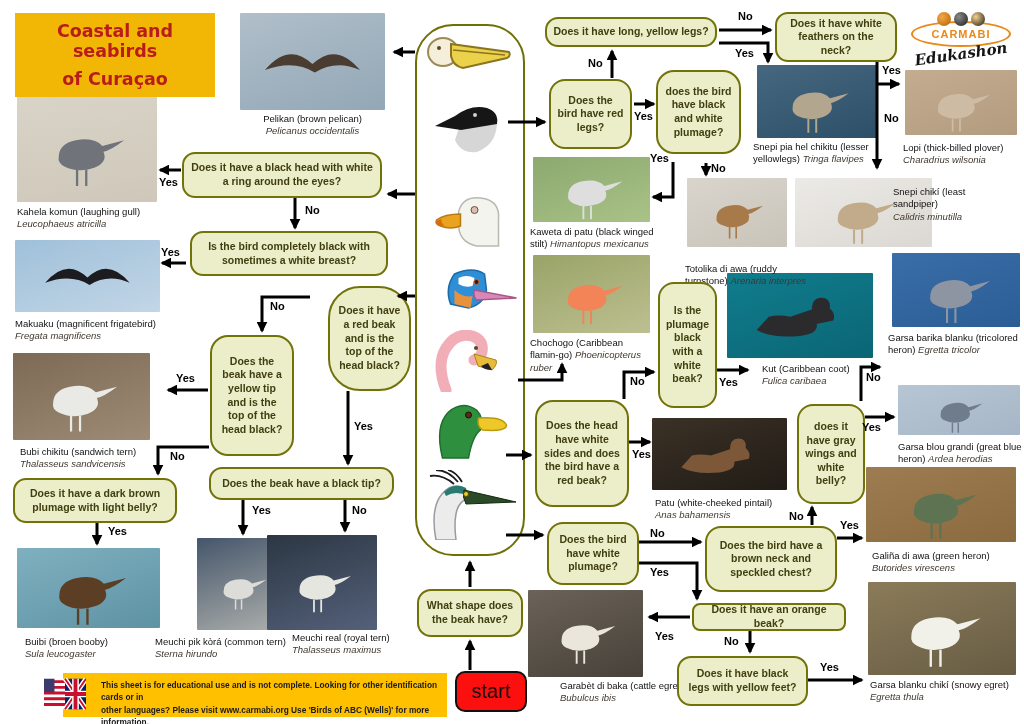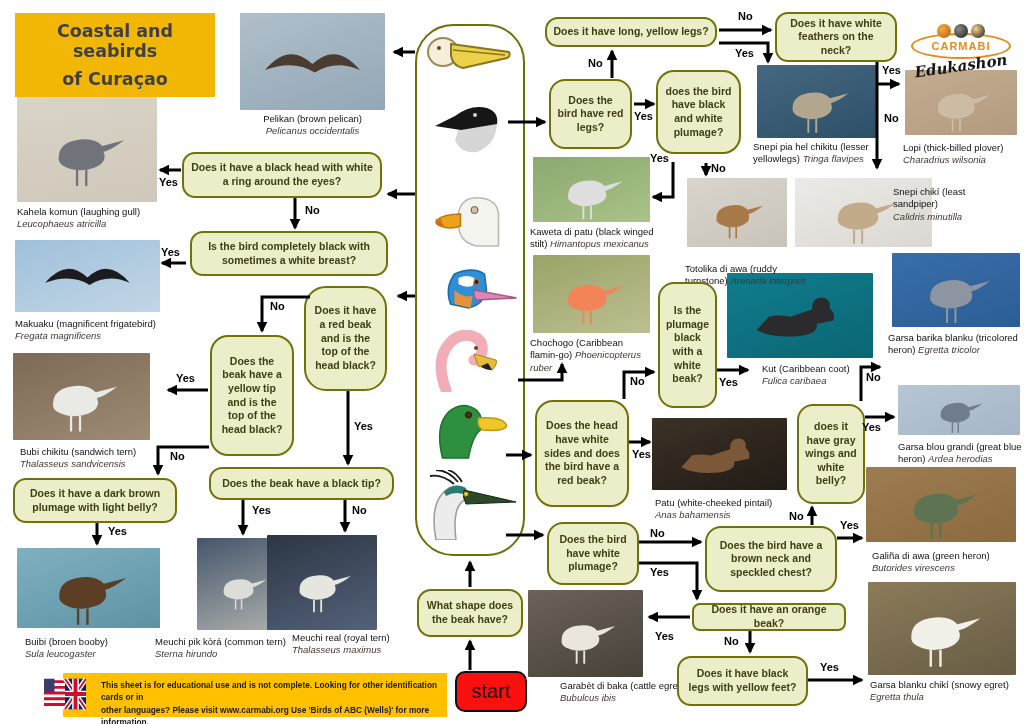--- a/index.html
+++ b/index.html
@@ -1,19 +1,19 @@
 <!DOCTYPE html>
 <html><head>
 <meta charset="utf-8">
 <style>
   html,body{margin:0;padding:0;background:#fff}
   .canvas{position:relative;width:1024px;height:724px;background:#fff;overflow:hidden;
           font-family:"Liberation Sans",sans-serif}
   .title{position:absolute;left:15px;top:13px;width:200px;height:84px;background:#f2b705;
-         color:#404040;font-weight:700;font-size:17.5px;text-align:center;display:flex;
+         color:#b91c1c;font-weight:700;font-size:17.5px;text-align:center;display:flex;
          flex-direction:column;justify-content:space-evenly;z-index:2;font-family:"DejaVu Sans",sans-serif}
   .q{position:absolute;background:#ecedc9;border:2px solid #72720a;border-radius:13px;
      color:#3f3f10;font-weight:700;font-size:10.5px;line-height:1.3;display:flex;
      align-items:center;justify-content:center;text-align:center;padding:3px 6px;
      box-sizing:border-box;z-index:4}
   .photo{position:absolute;z-index:1;display:flex;align-items:flex-end;justify-content:center;overflow:hidden;border-radius:1px}
   .photo svg{width:82%;height:88%}
   .cap{position:absolute;font-size:9.5px;line-height:1.3;color:#111;z-index:2}
   .cap .b{font-weight:400}
   .cap .i{font-style:italic;color:#40382e}
@@ -21,21 +21,21 @@
   .arrows{position:absolute;left:0;top:0;z-index:5;pointer-events:none}
   .col{position:absolute;left:415px;top:24px;width:110px;height:532px;border:2.5px solid #6f6f08;
        border-radius:38px;background:#fff;z-index:3;box-sizing:border-box}
   .head{position:absolute;z-index:4}
   .start{position:absolute;width:68px;height:37px;background:#fb0f0f;border:2px solid #101010;
          border-radius:10px;color:#101010;font-size:20px;display:flex;align-items:center;
          justify-content:center;z-index:4;cursor:pointer}
   .footer{position:absolute;background:#ffc000;padding:6px 4px 0 38px;box-sizing:border-box;
           font-size:8.3px;line-height:1.5;font-weight:600;color:#1a1a1a;z-index:2}
   .flag{position:absolute;z-index:3}
-  .logo{position:absolute;left:902px;top:24px;width:118px;height:64px;z-index:2}
+  .logo{position:absolute;left:902px;top:12px;width:118px;height:64px;z-index:2}
   .logo-dots{display:flex;justify-content:center;gap:3px}
   .logo-dot{width:14px;height:14px;border-radius:50%;display:inline-block}
   .logo-ellipse{border:2px solid #e8891a;border-radius:50%;width:96px;height:22px;margin:-5px auto 0;
                 display:flex;align-items:center;justify-content:center;color:#e8891a;
                 font-weight:700;font-size:11px;letter-spacing:1px;background:#fff}
   .logo-script{font-family:"DejaVu Serif",serif;font-style:italic;font-weight:700;font-size:15px;
                transform:rotate(-8deg);text-align:center;margin-top:-2px;color:#141414}
 </style>
 </head>
 <body>
@@ -292,21 +292,21 @@
     <div class="b">Garsa blanku chikí (snowy egret)</div>
       <div class="i">Egretta thula</div>
     </div>
 
   <div class="q" style="left:545px;top:17px;width:172px;height:30px">Does it have long, yellow legs?</div>
   <div class="q" style="left:549px;top:79px;width:83px;height:70px;border-radius:16px">Does the bird have red legs?</div>
   <div class="q" style="left:775px;top:12px;width:122px;height:50px">Does it have white feathers on the neck?</div>
   <div class="q" style="left:656px;top:70px;width:85px;height:84px;border-radius:18px">does the bird have black and white plumage?</div>
   <div class="q" style="left:182px;top:152px;width:200px;height:46px">Does it have a black head with white a ring around the eyes?</div>
   <div class="q" style="left:190px;top:231px;width:198px;height:45px">Is the bird completely black with sometimes a white breast?</div>
-  <div class="q" style="left:304px;top:286px;width:83px;height:105px;border-radius:22px">Does it have a red beak and is the top of the head black?</div>
+  <div class="q" style="left:328px;top:286px;width:83px;height:105px;border-radius:32px">Does it have a red beak and is the top of the head black?</div>
   <div class="q" style="left:210px;top:335px;width:84px;height:121px;border-radius:18px">Does the beak have a yellow tip and is the top of the head black?</div>
   <div class="q" style="left:209px;top:467px;width:185px;height:33px">Does the beak have a black tip?</div>
   <div class="q" style="left:658px;top:282px;width:59px;height:126px;border-radius:16px;padding:3px 4px">Is the plumage black with a white beak?</div>
   <div class="q" style="left:535px;top:400px;width:94px;height:107px;border-radius:18px">Does the head have white sides and does the bird have a red beak?</div>
   <div class="q" style="left:797px;top:404px;width:68px;height:100px;border-radius:16px;padding:3px 4px">does it have gray wings and white belly?</div>
   <div class="q" style="left:13px;top:478px;width:164px;height:45px">Does it have a dark brown plumage with light belly?</div>
   <div class="q" style="left:547px;top:522px;width:92px;height:63px;border-radius:16px">Does the bird have white plumage?</div>
   <div class="q" style="left:692px;top:603px;width:154px;height:28px;border-radius:8px">Does it have an orange beak?</div>
   <div class="q" style="left:705px;top:526px;width:132px;height:66px;border-radius:16px">Does the bird have a brown neck and speckled chest?</div>
   <div class="q" style="left:677px;top:656px;width:131px;height:50px;border-radius:14px">Does it have black legs with yellow feet?</div>

